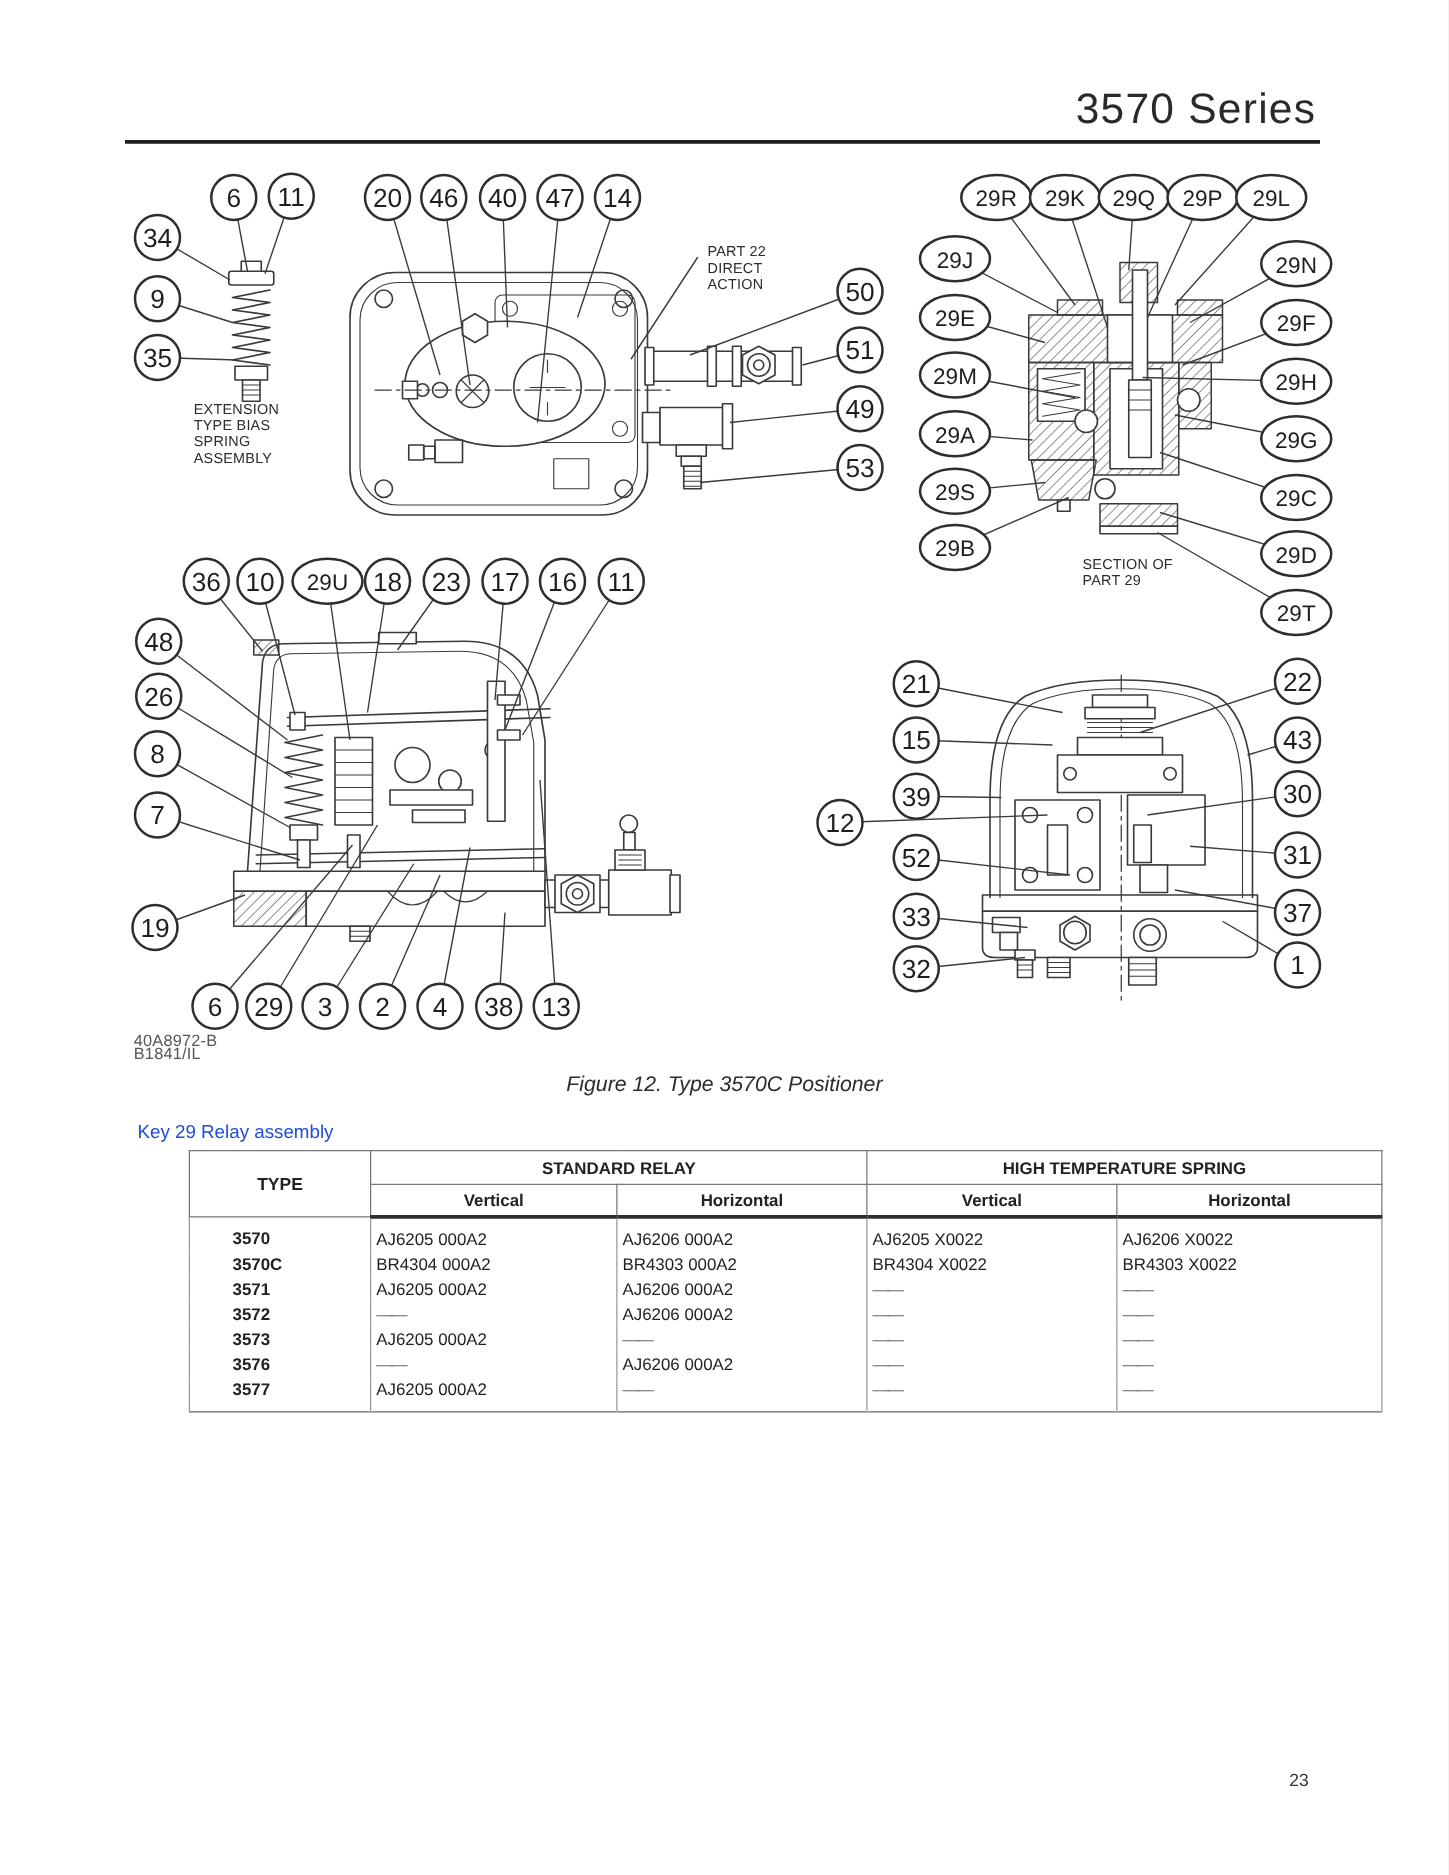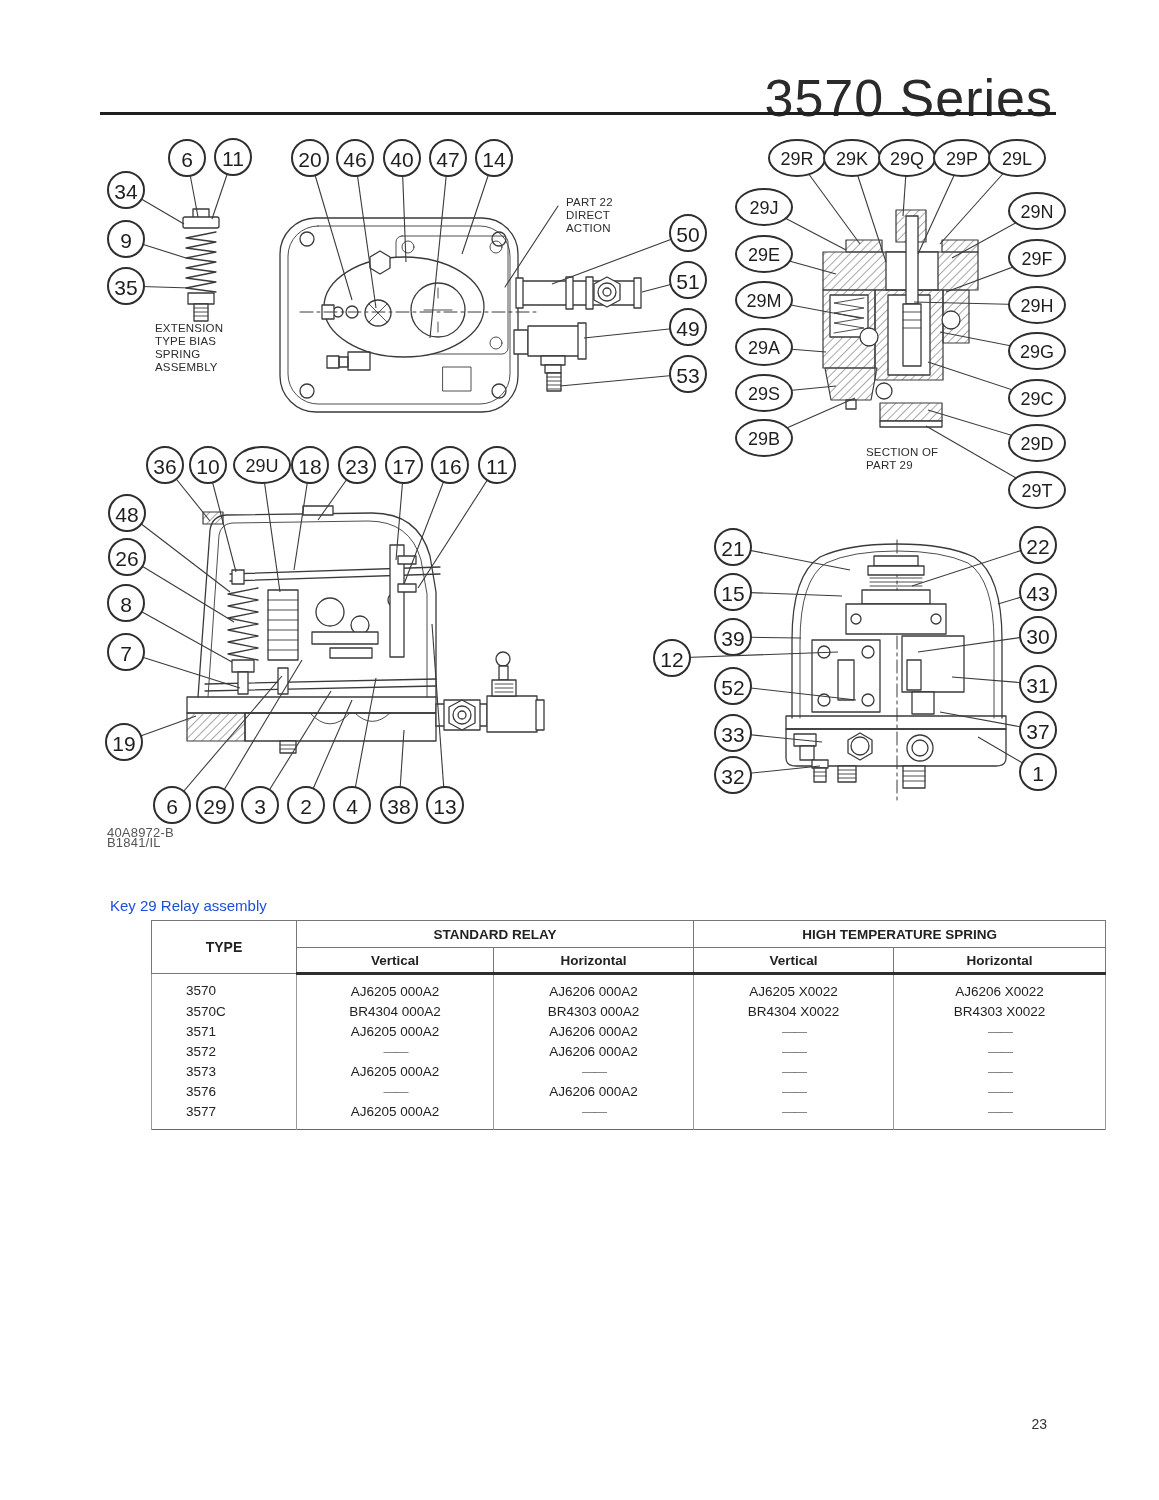--- a/index.html
+++ b/index.html
@@ -1,19 +1,19 @@
 <!DOCTYPE html>
 <html><head>
 <meta charset="utf-8">
 <style>
   html,body{margin:0;padding:0;background:#e8e8e8;}
   #page{position:relative;width:1159px;height:1500px;background:#ffffff;margin:0 auto;
         font-family:"Liberation Sans",sans-serif;color:#222;overflow:hidden;}
   .abs{position:absolute;}
-  #doc-title{top:68px;right:106px;font-size:52px;font-weight:400;color:#2a2a2a;letter-spacing:1px;}
+  #doc-title{top:68px;right:106px;font-size:34px;font-weight:400;color:#2a2a2a;letter-spacing:1px;}
   #title-rule{top:112px;left:100px;width:956px;height:3px;background:#1f1f1f;}
   #figure-svg{top:0;left:0;}
   .art{stroke:#3a3a3a;stroke-width:1.3;fill:none;stroke-linejoin:round;stroke-linecap:round;}
   .thin{stroke-width:0.9;}
   .wf{fill:#ffffff;}
   .ht{fill:url(#hatch);stroke:#3a3a3a;stroke-width:1.2;}
   .dashline{stroke-dasharray:13 4 3 4;stroke-width:1;}
   .leader{stroke:#3a3a3a;stroke-width:1.1;fill:none;}
   .bubble{fill:#ffffff;stroke:#2e2e2e;stroke-width:2;}
   .bubble-label{font-family:"Liberation Sans",sans-serif;font-size:21px;fill:#1e1e1e;
@@ -25,22 +25,22 @@
   #table-key{top:897px;left:110px;font-size:15px;color:#1d4ed8;}
   #relay-table-wrap{top:920px;left:103px;width:954px;}
   table{border-collapse:collapse;width:954px;table-layout:fixed;font-size:13.5px;color:#222;margin-left:48px;}
   col.c1{width:145px;} col.c2{width:197px;} col.c3{width:200px;} col.c4{width:200px;} col.c5{width:212px;}
   th,td{padding:1px 4px;}
   thead th{border:1px solid #777;font-size:13.5px;}
   th.type-head{font-size:14px;}
   thead tr.subhead th{border-bottom:3px solid #2f2f2f;}
   thead tr.grouphead th{border-bottom:1px solid #777;height:24px;}
   thead tr.subhead th{height:22px;}
-  tbody td{text-align:center;border-left:1px solid #999;border-right:1px solid #999;height:18px;}
-  tbody td.type-cell{text-align:left;padding-left:34px;}
+  tbody td{border-left:1px solid #999;border-right:1px solid #999;height:18px;}
+  tbody td.type-cell{text-align:left;padding-left:34px;font-weight:bold;}
   tbody td.dash{color:#777;letter-spacing:-2px;}
   table{border:1.5px solid #666;}
   tbody tr:first-child td{padding-top:7px;}
   tbody tr:last-child td{padding-bottom:9px;}
   #page-number{top:1416px;right:112px;font-size:14px;color:#333;}
 </style>
 </head>
 <body>
 
 <div id="page">
@@ -555,20 +555,21 @@
   </div>
   <div class="abs fig-label" style="top:446px;left:866px;">
     <div>SECTION OF</div>
     <div>PART 29</div>
   </div>
   <div class="abs fig-label" id="drawing-code">
     <div>40A8972-B</div>
     <div>B1841/IL</div>
   </div>
 
+  <div class="abs" id="figure-caption">Figure 12. Type 3570C Positioner</div>
   <div class="abs" id="table-key">Key 29 Relay assembly</div>
 
   <div class="abs" id="relay-table-wrap">
     <table>
       <colgroup>
           <col class="c1">
           <col class="c2">
           <col class="c3">
           <col class="c4">
           <col class="c5">

